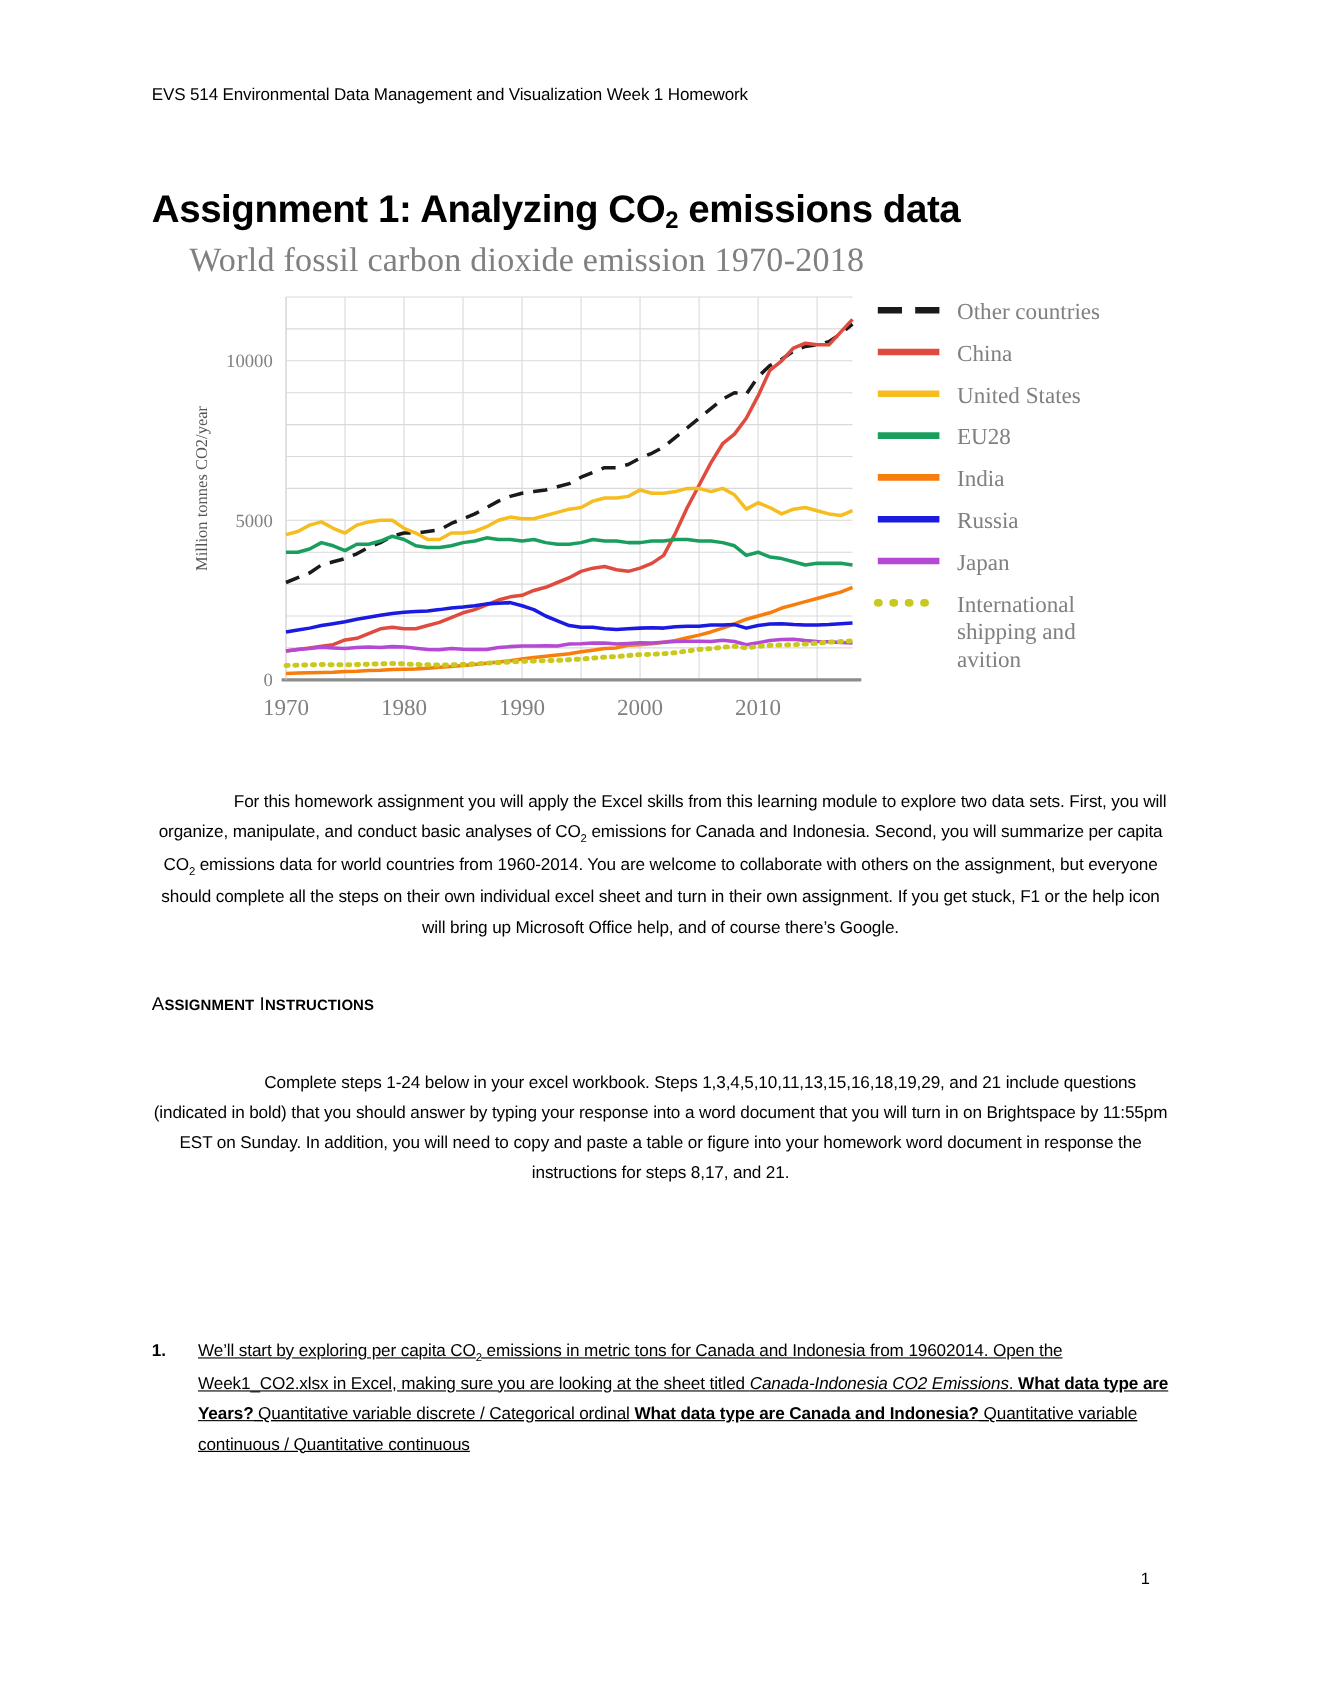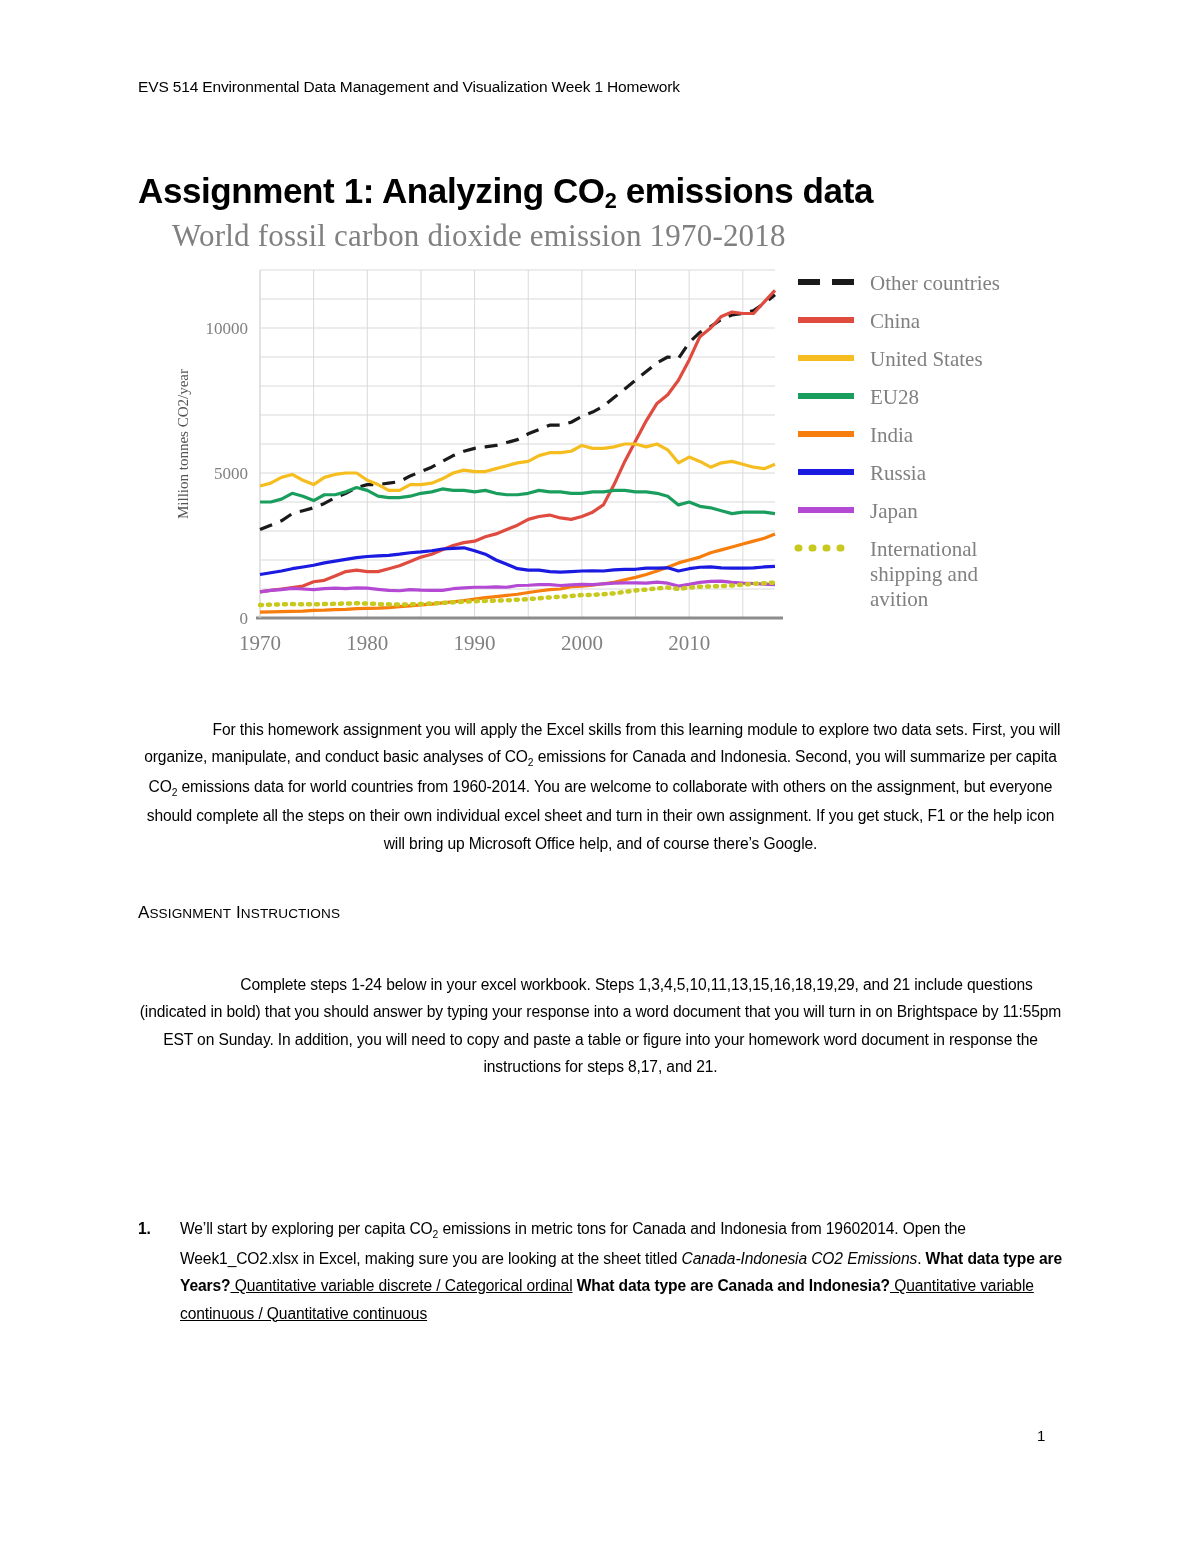--- a/index.html
+++ b/index.html
@@ -39,31 +39,31 @@
     letter-spacing:-0.12px;
   }
   .para .ind { display:inline-block; width:72px; }
   .para sub { font-size:0.66em; vertical-align:baseline; position:relative; top:4px; }
 
   .sc-head {
     position:absolute; left:138px;
     font-size:17px; letter-spacing:0.1px;
   }
   .sc-head .big { font-size:17px; }
-  .sc-head .sm  { font-size:13.6px; }
+  .sc-head .sm  { font-size:13.6px;font-weight:bold; }
   .sc-head sub  { font-size:10px; vertical-align:baseline; position:relative; top:3px; }
 
   .list-item {
     position:absolute; left:138px; width:925px;
     font-size:15.6px; line-height:27.5px; letter-spacing:-0.12px;
   }
   .list-item .num {
     position:absolute; left:0; top:0; width:32px; font-weight:bold;
   }
-  .list-item .li-body { display:block; margin-left:42px; }
+  .list-item .li-body { display:block; margin-left:42px;text-decoration:underline; }
   .list-item sub { font-size:0.66em; vertical-align:baseline; position:relative; top:4px; }
   .b  { font-weight:bold; }
   .i  { font-style:italic; }
   .u  { text-decoration:underline; }
 
   .page-num {
     position:absolute; left:1037px; top:1427px;
     font-size:15px;
   }
 </style>

